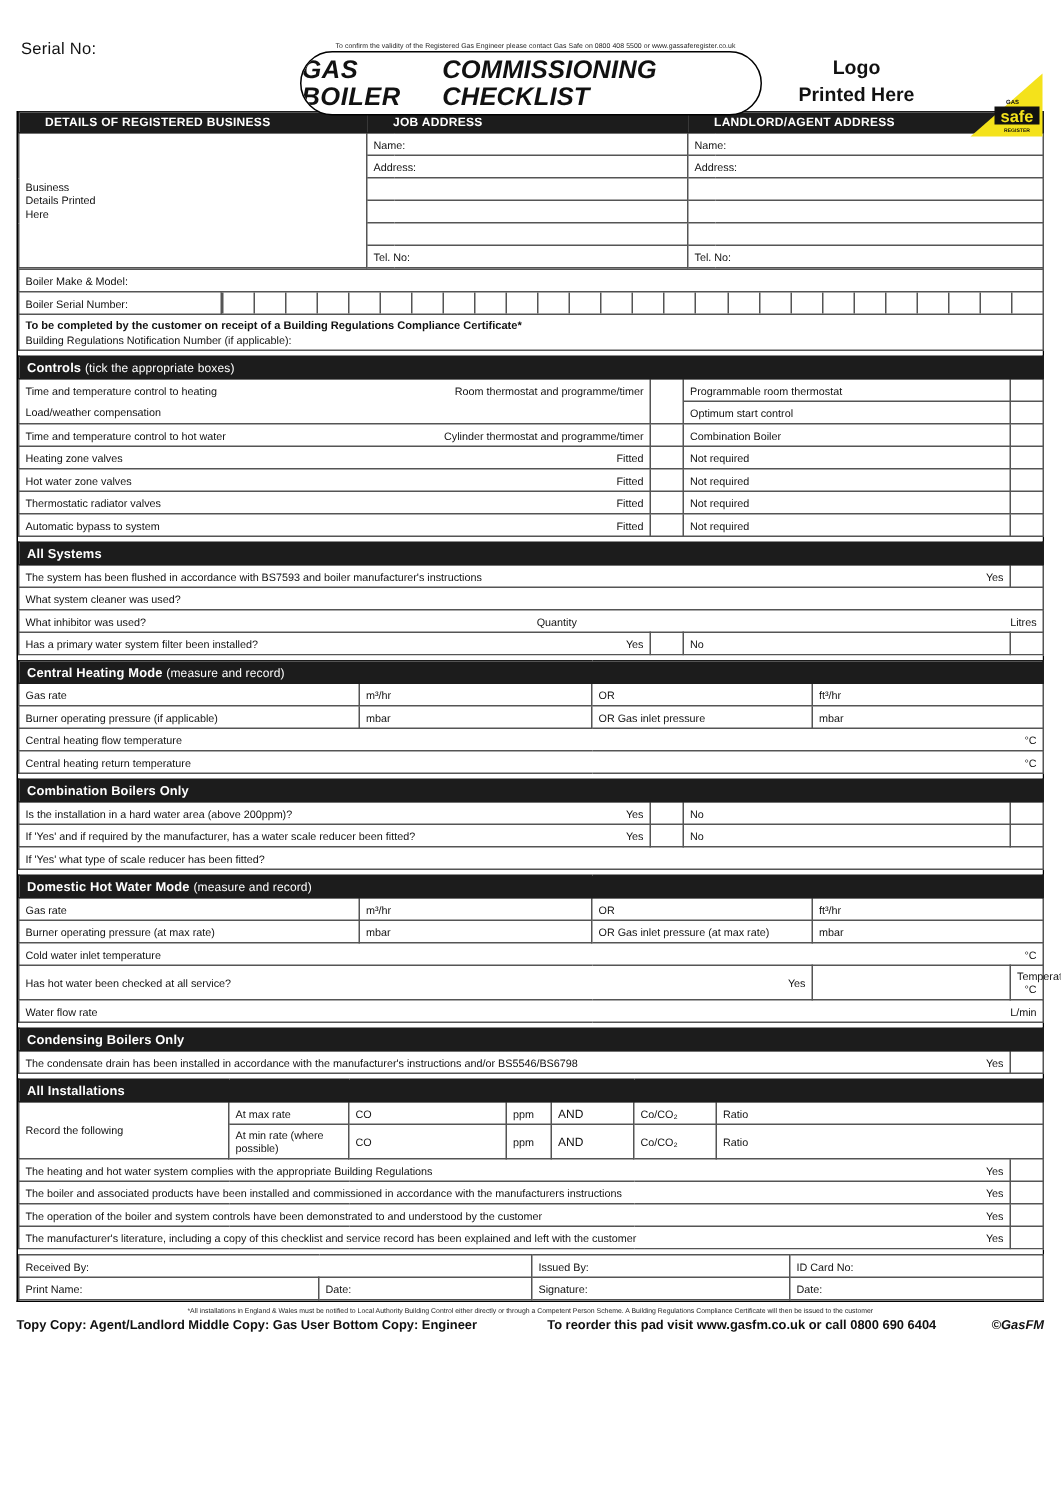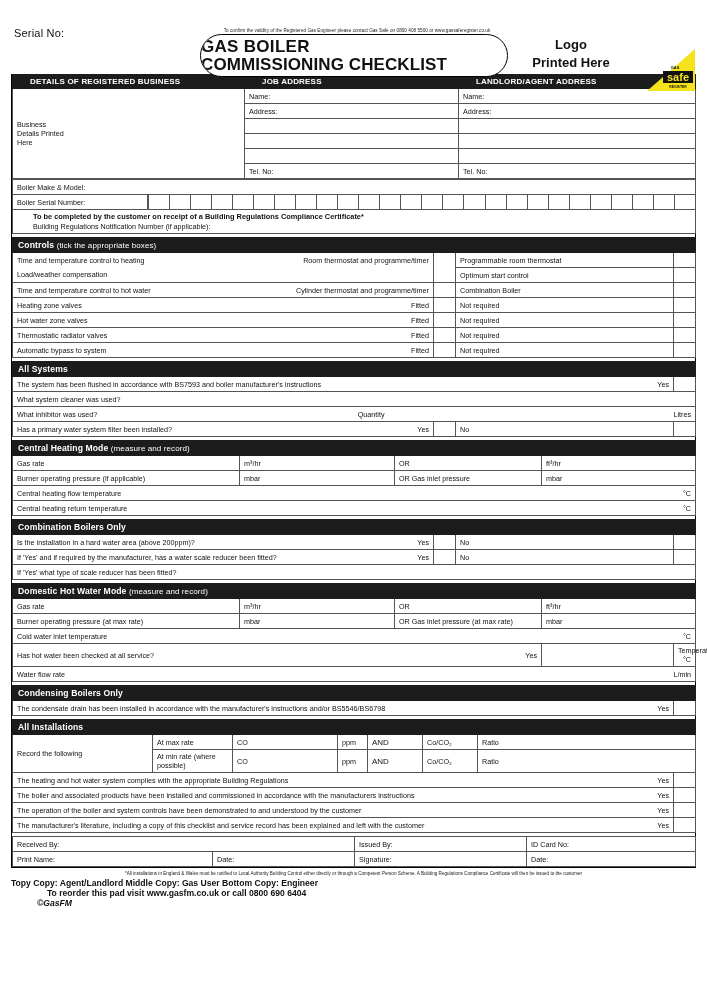--- a/index.html
+++ b/index.html
@@ -32,24 +32,25 @@
     text-align: center;
     letter-spacing: .05px;
     color: #1a1a1a;
     white-space: nowrap;
   }
   .title-box {
     position: absolute; left: 200px; top: 34px;
     width: 308px; height: 43px;
     border: 1.6px solid #000;
     border-radius: 22px;
-    display: flex; flex-direction: column;
-    justify-content: center;
+    display: flex; 
+    align-items: center; justify-content: center;
     background: #fff;
     overflow: hidden;
+    font-style: italic;
   }
   .title-l1 { font-size: 17px; font-weight: bold; letter-spacing: .3px; line-height: 1.05; }
   .title-l2 { font-size: 17px; font-weight: bold; letter-spacing: .1px; line-height: 1.05; }
   .logo-here {
     position: absolute; right: 80px; top: 36px;
     width: 112px; text-align: center;
     font-size: 13px; font-weight: bold; line-height: 1.35;
   }
   .gassafe {
     position: absolute; right: 8px; top: 47px;
@@ -129,21 +130,20 @@
     color: #1a1a1a;
     white-space: nowrap;
   }
   .footrow {
     margin: 1px 11px 0 11px;
     width: 685px;
     display: flex;
     align-items: baseline;
     font-size: 8.6px;
     font-weight: bold;
-    flex-direction: column;
   }
   .footrow .fl { flex: 0 0 auto; }
   .footrow .fm { flex: 1 1 auto; text-align: center; padding-left: 36px; }
   .footrow .fr { flex: 0 0 auto; padding-left: 26px; font-style: italic; }
 </style>
 </head>
 <body>
 
 <div class="page">
 
@@ -251,21 +251,21 @@
                 <i></i>
                 <i></i>
                 <i></i>
                 <i></i>
                 <i></i>
                 <i></i>
               </div>
         </td>
       </tr>
       <tr>
-        <td colspan="2" style="height:24px;padding:2px 20px">
+        <td colspan="2" style="height:24px;padding:2px 4px">
           <div class="b" style="font-size:7.4px">To be completed by the customer on receipt of a Building Regulations Compliance Certificate*</div>
           <div style="font-size:7.2px;margin-top:1px">Building Regulations Notification Number (if applicable):</div>
         </td>
       </tr>
     </tbody>
       </table>
 
     <div class="sep"></div>
 
     <table class="blk">

